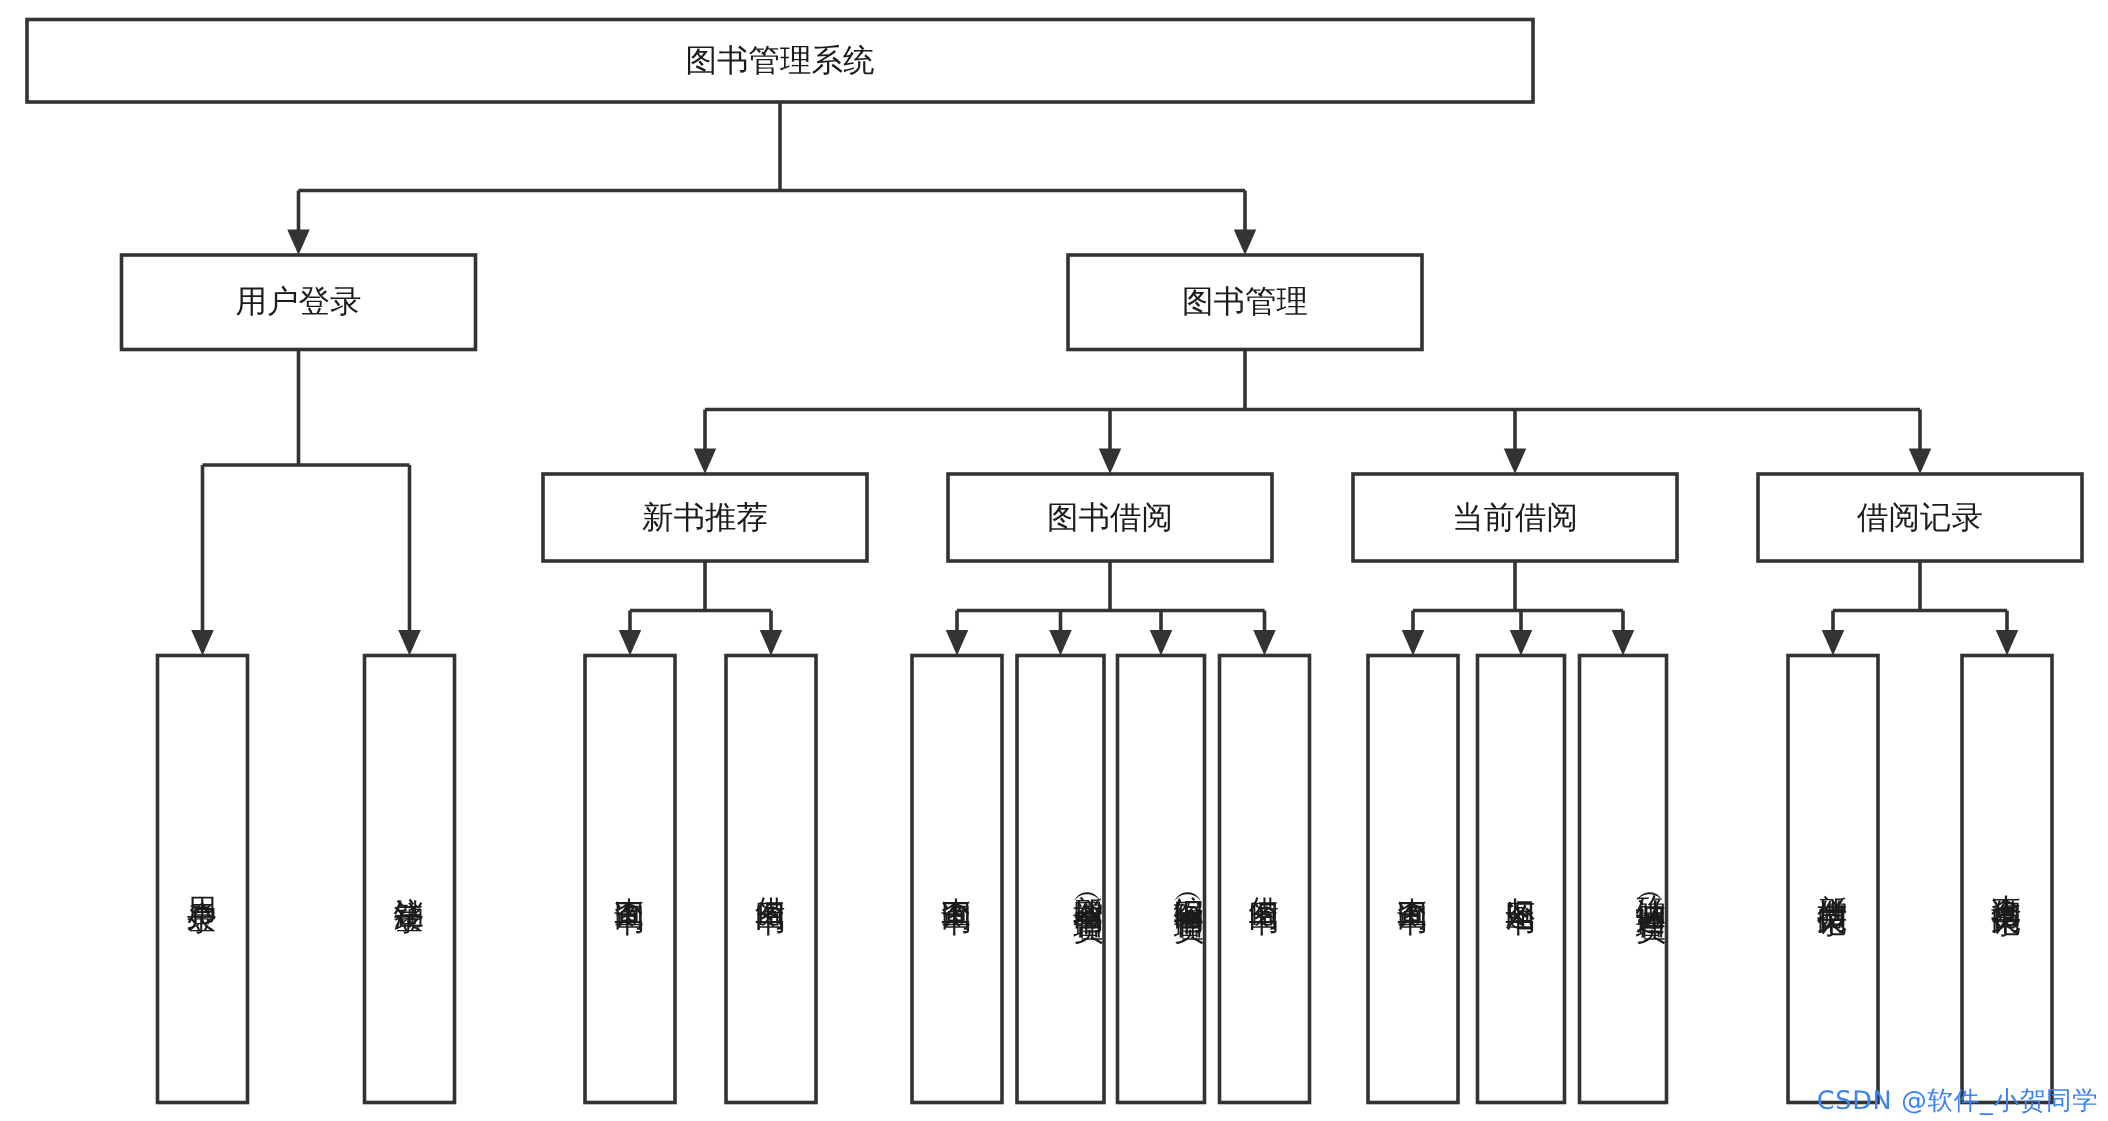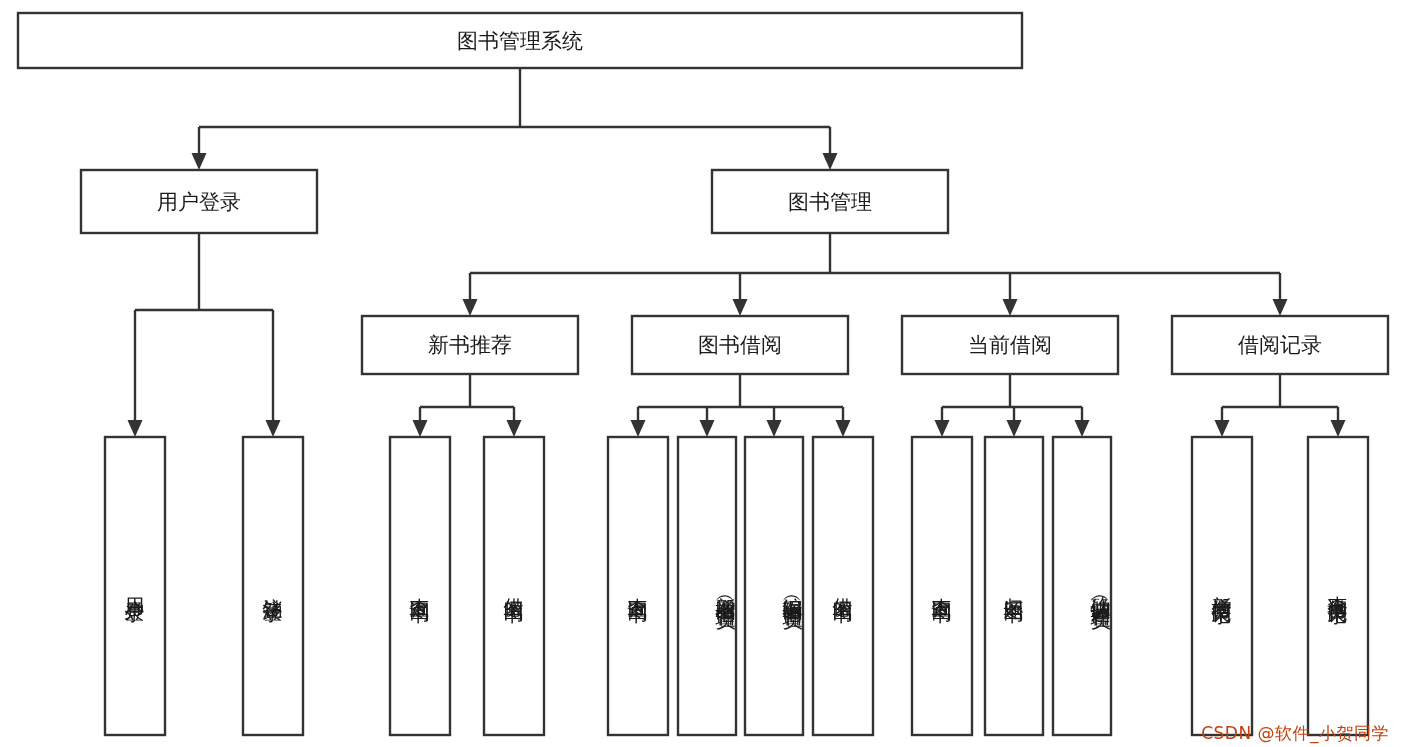--- a/index.html
+++ b/index.html
@@ -68,25 +68,25 @@
     align-items: flex-start;
     justify-content: center;
     white-space: nowrap;
     pointer-events: none;
   }
   .vlabel.centered {
     align-items: center;
   }
   .watermark {
     position: absolute;
-    right: 16px;
+    right: 6px;
     bottom: 2px;
     font-family: "DejaVu Sans", "Liberation Sans", sans-serif;
     font-size: 17px;
-    color: #c2410c;
+    color: #3b82f6;
     white-space: nowrap;
     letter-spacing: 0.5px;
   }
 </style>
 </head>
 <body>
 
 <div id="diagram-root">
 
   <svg id="flow" viewBox="0 0 1405 747">

